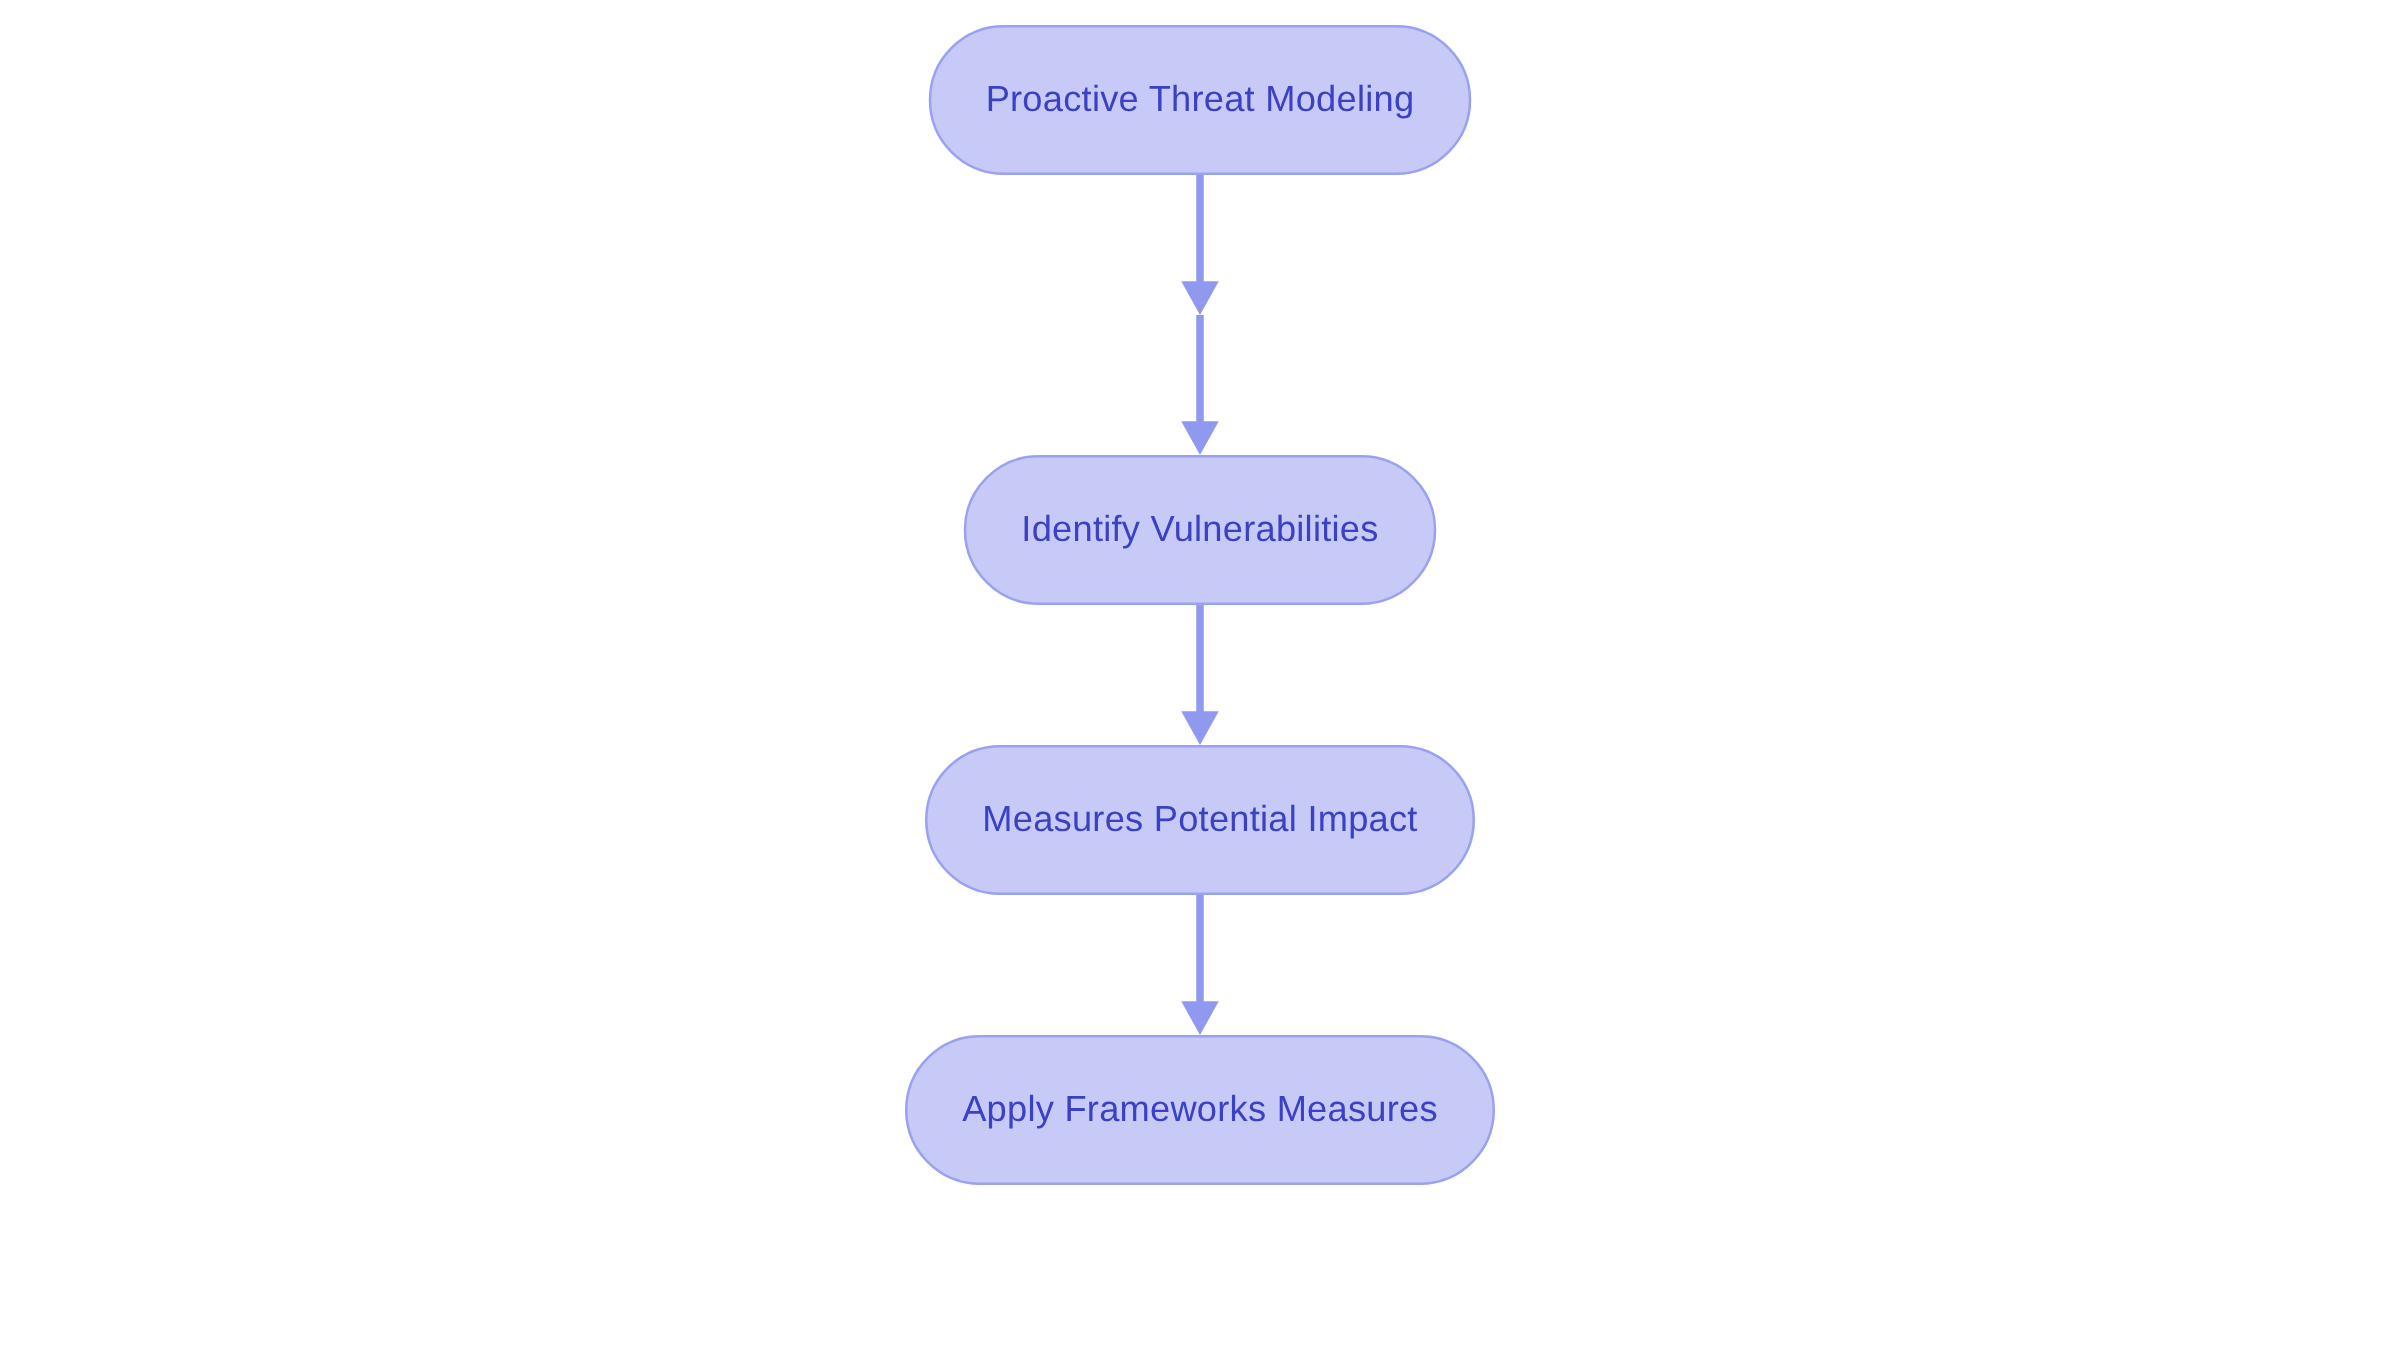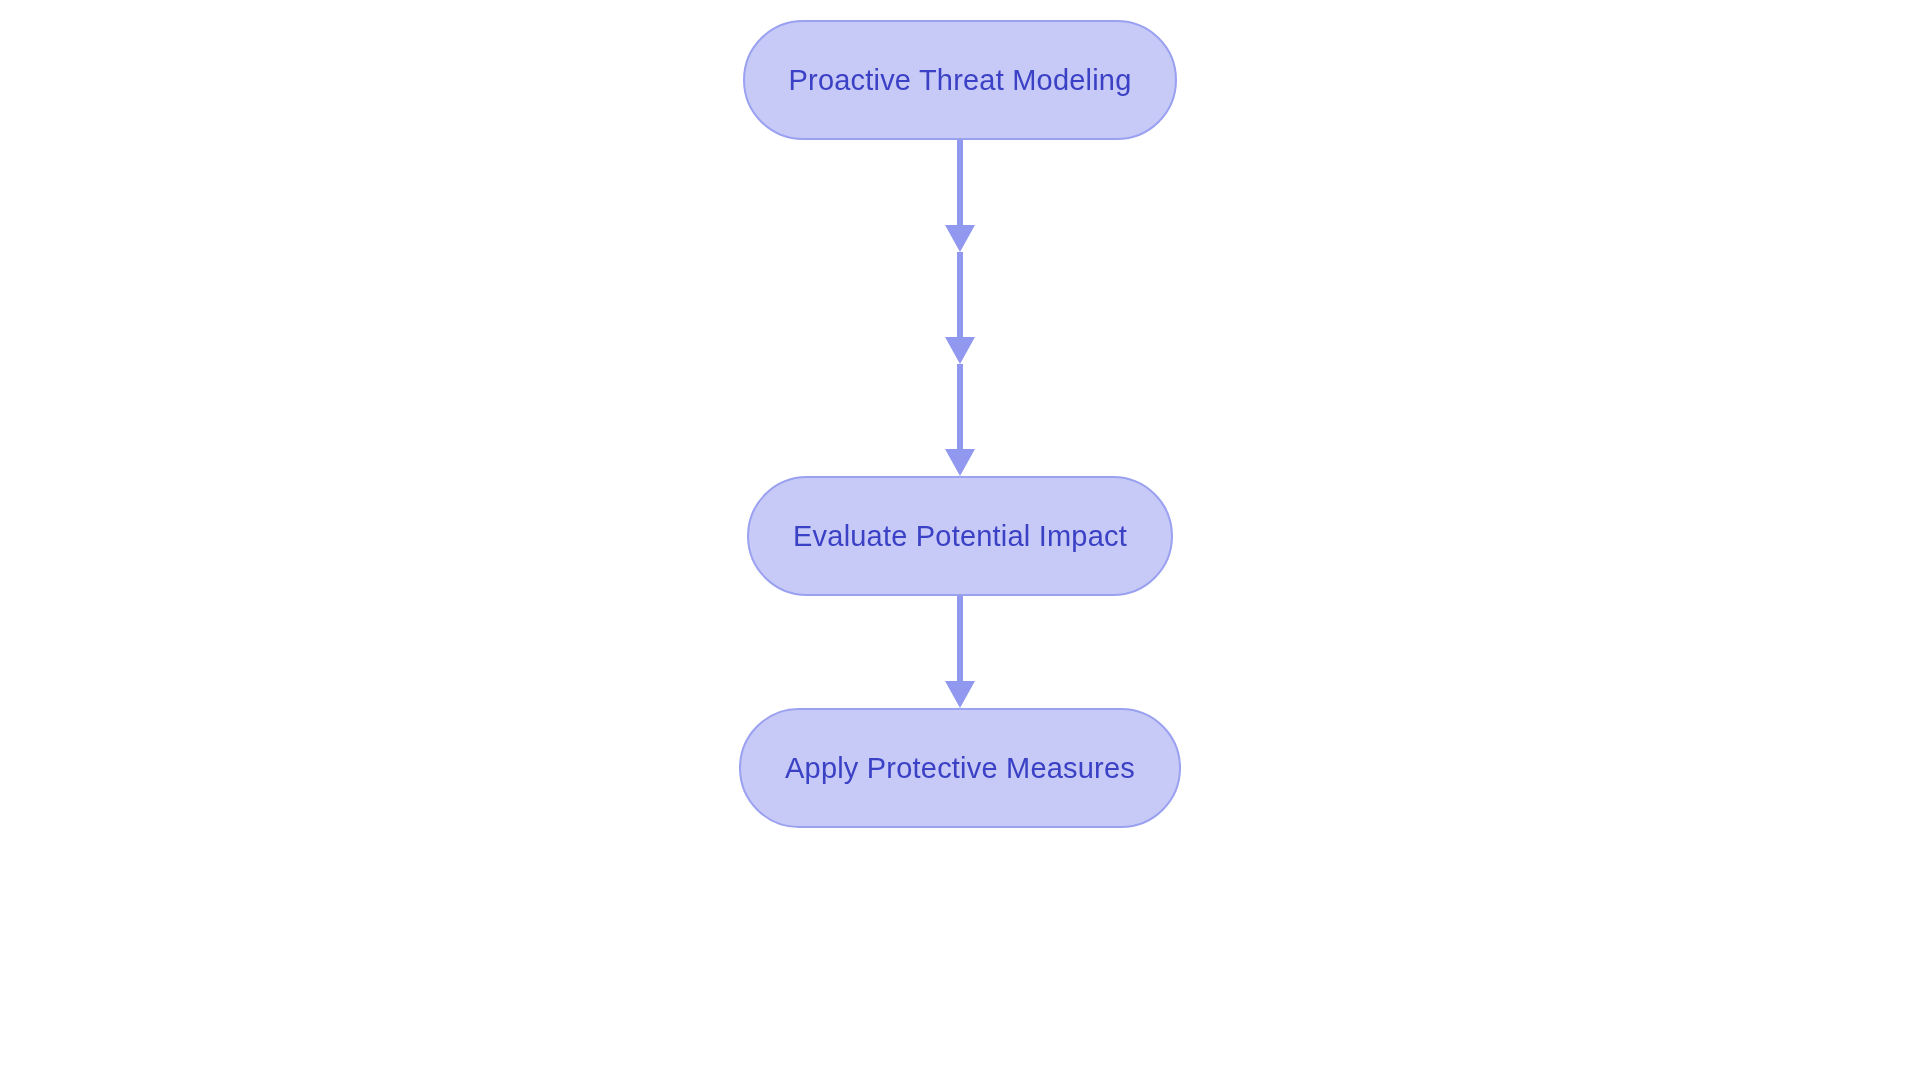--- a/index.html
+++ b/index.html
@@ -79,28 +79,29 @@
     <div class="stem"></div>
     <div class="head"></div>
   </div>
 
 
   <div class="connector">
     <div class="stem"></div>
     <div class="head"></div>
   </div>
 
+  <div class="node">Identify Vulnerabilities</div>
 
   <div class="connector">
     <div class="stem"></div>
     <div class="head"></div>
   </div>
 
-  <div class="node">Evaluate Potential Impact</div>
+  <div class="node">Measures Potential Impact</div>
 
   <div class="connector">
     <div class="stem"></div>
     <div class="head"></div>
   </div>
 
-  <div class="node">Apply Protective Measures</div>
+  <div class="node">Apply Frameworks Measures</div>
 
 </div>
 
 </body></html>

